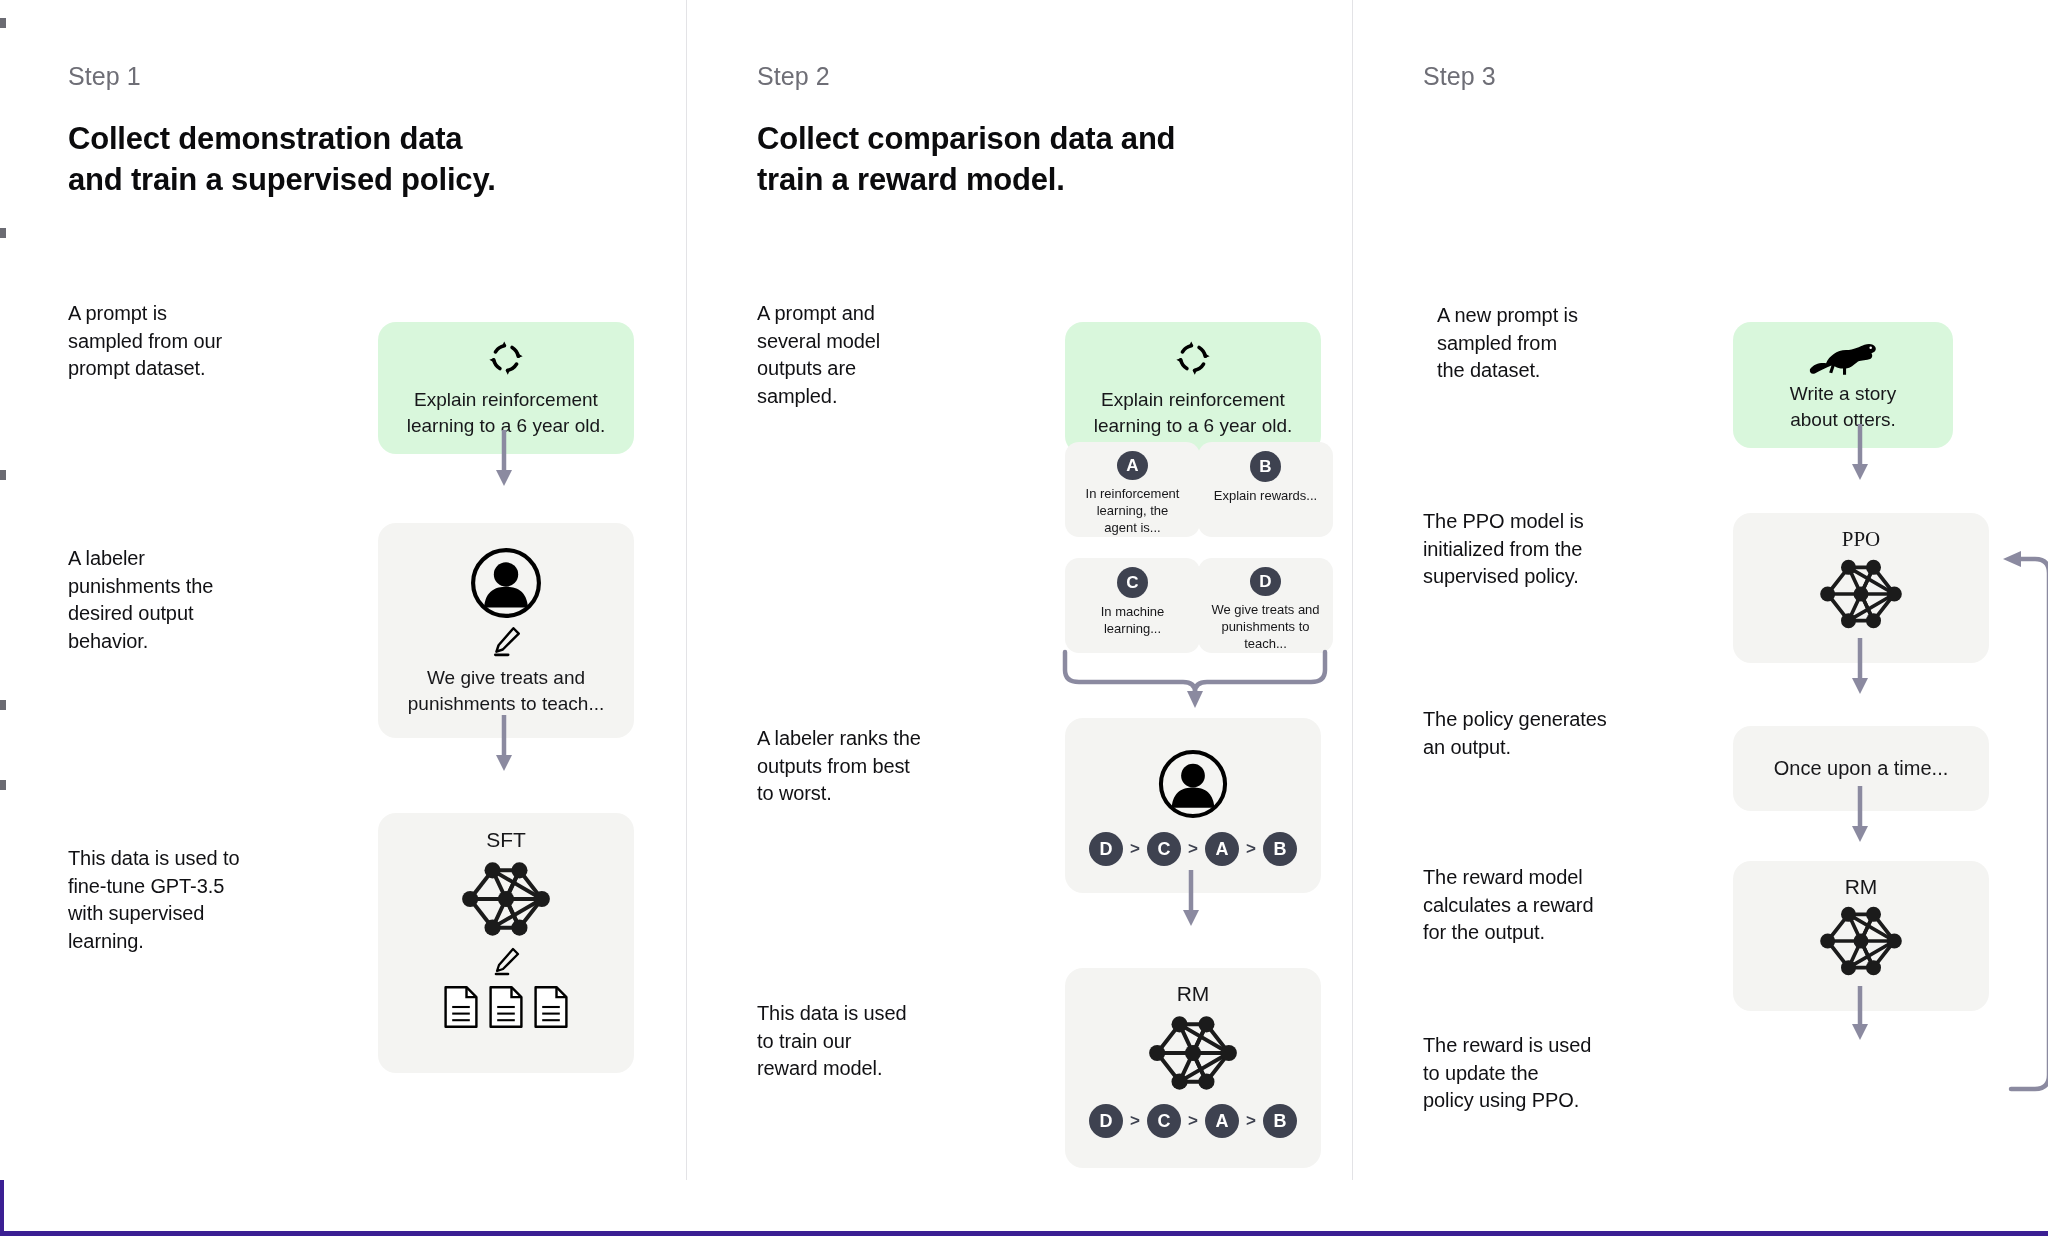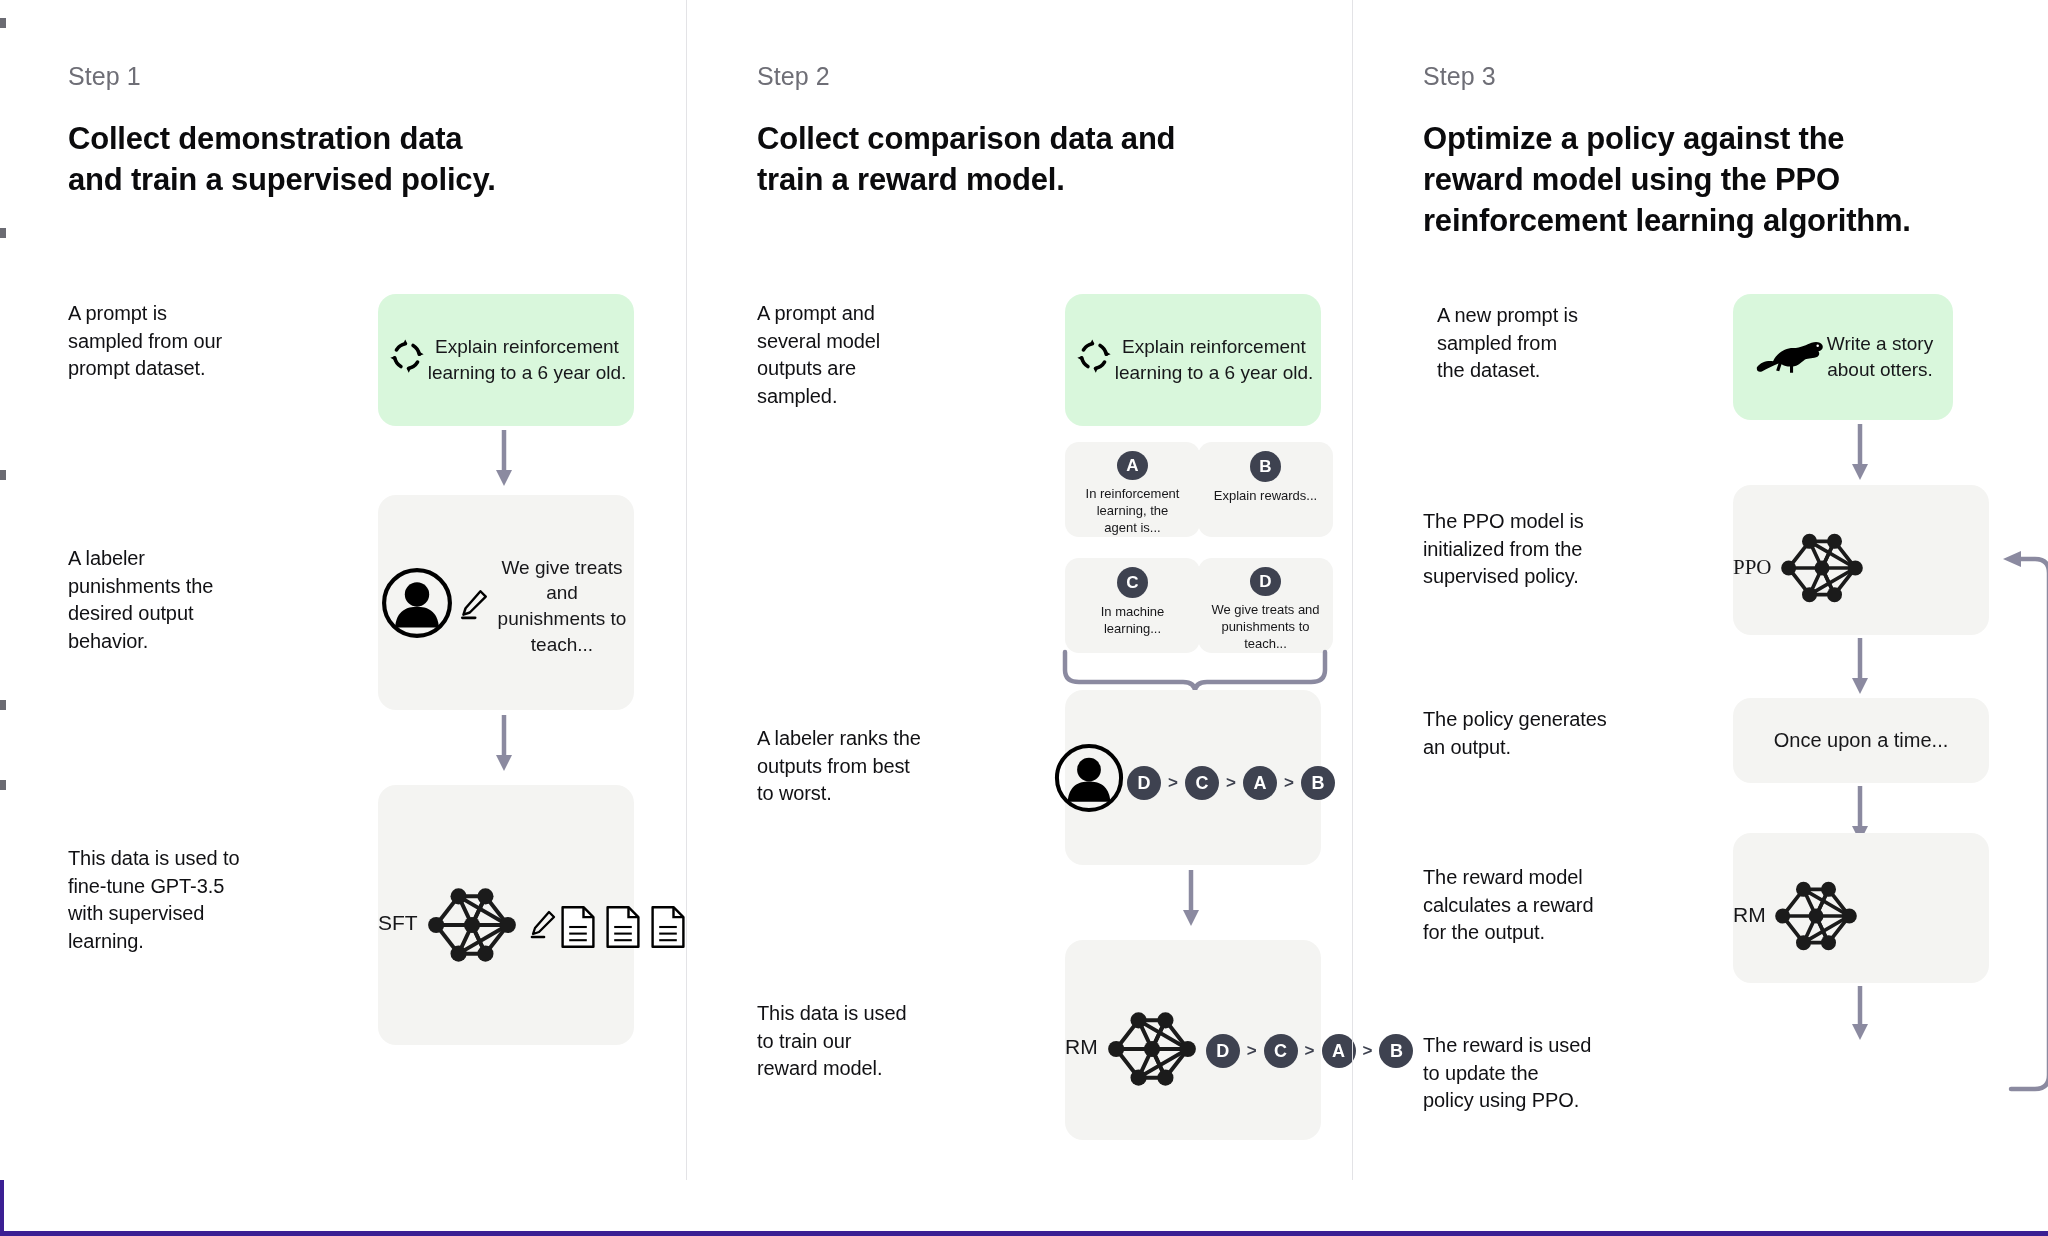--- a/index.html
+++ b/index.html
@@ -63,22 +63,24 @@
     white-space: pre-line;
     letter-spacing: -.1px;
   }
 
   
   .card {
     border-radius: 18px;
     background: #f4f4f2;
     position: absolute;
     display: flex;
+    flex-direction: column;
     align-items: center;
     justify-content: center;
+    margin-top: 28px;
   }
   .card.green { background: #d9f7dc; }
   .card-text {
     font-size: 19px;
     line-height: 1.35;
     color: #17171a;
     text-align: center;
     white-space: pre-line;
   }
   .card-title {
@@ -408,23 +410,20 @@
           <span class="gt">&gt;</span>
           <div class="badge">A</div>
           <span class="gt">&gt;</span>
           <div class="badge">B</div>
         </div>
       </div>
     </div>
 
     <div class="col col-3">
       <div class="step-label">Step 3</div>
-      <div class="step-title">Optimize a policy against the
-reward model using the PPO
-reinforcement learning algorithm.</div>
 
       <div class="desc" style="position:absolute; left:84px; top:302px; width:250px;">A new prompt is
 sampled from
 the dataset.</div>
       <div class="desc" style="position:absolute; left:70px; top:508px; width:290px;">The PPO model is
 initialized from the
 supervised policy.</div>
       <div class="desc" style="position:absolute; left:70px; top:706px; width:290px;">The policy generates
 an output.</div>
       <div class="desc" style="position:absolute; left:70px; top:864px; width:290px;">The reward model

